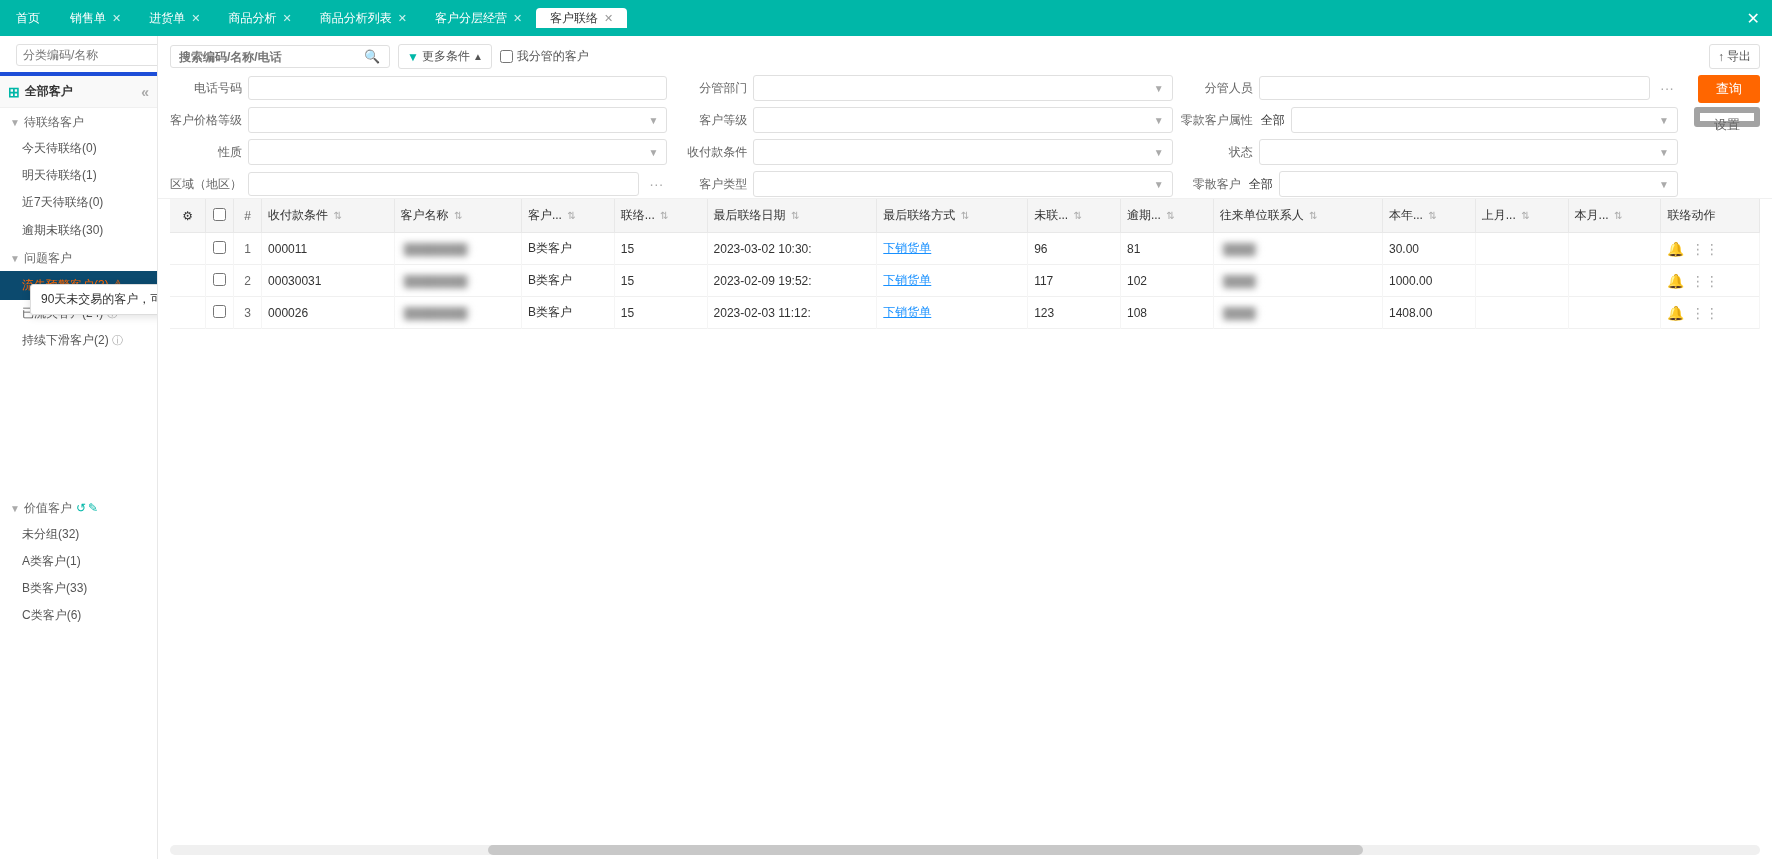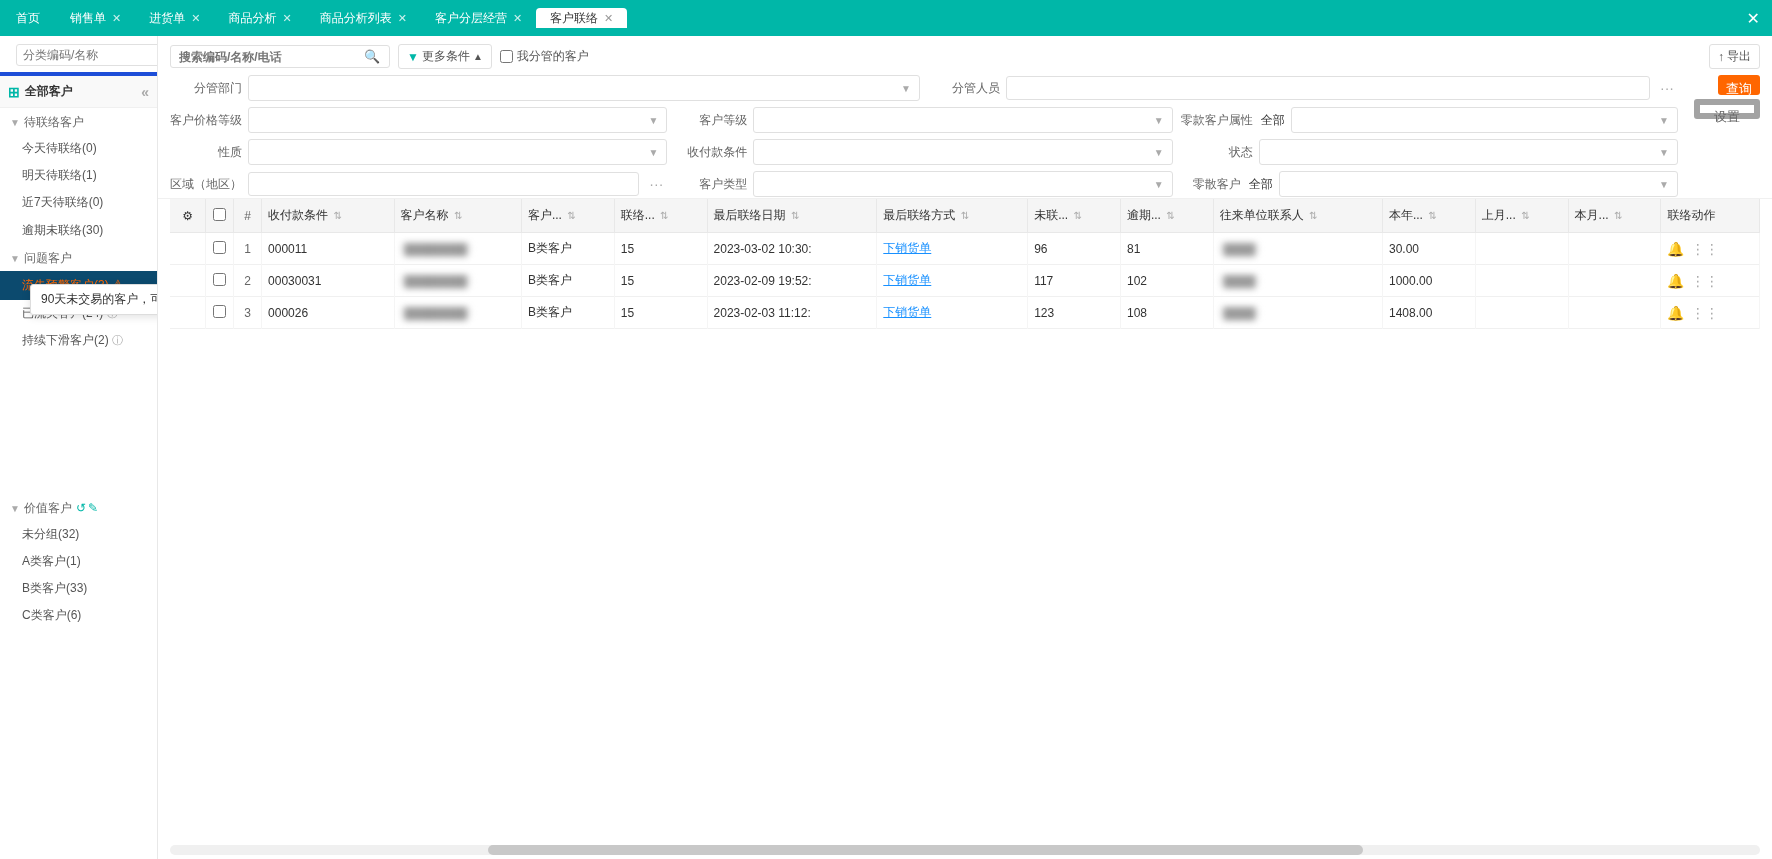--- a/index.html
+++ b/index.html
@@ -251,24 +251,24 @@
     }
     .filter-field.zero-attr label { min-width: 60px; }
     .zero-attr-val { color: #333; font-size: 12px; margin-left: 2px; }
 
     
     .query-btn {
       background: #ff6600;
       color: #fff;
       border: none;
       border-radius: 3px;
-      padding: 5px 8px;
+      padding: 5px 18px;
       font-size: 13px;
       cursor: pointer;
-      height: 20px;
+      height: 28px;
       white-space: nowrap;
     }
     .settings-btn {
       background: #fff;
       color: #666;
       border: 6px solid #a3a3a3;
       border-radius: 3px;
       padding: 3px 14px;
       font-size: 13px;
       cursor: pointer;
@@ -520,20 +520,24 @@
         <div class="export-btn">
           <span>↑</span>
           <span>导出</span>
         </div>
       </div>
 
       <div style="display:flex;gap:8px;align-items:flex-start;">
         <div style="flex:1;">
 
           <div class="adv-filter-row">
+            <div class="filter-field">
+              <label>电话号码</label>
+              <input type="text" style="">
+            </div>
             <div class="filter-field">
               <label>分管部门</label>
               <div class="select-box">
                 <span></span>
                 <span class="arrow">▼</span>
               </div>
             </div>
             <div class="filter-field">
               <label>分管人员</label>
               <input type="text" style="">

